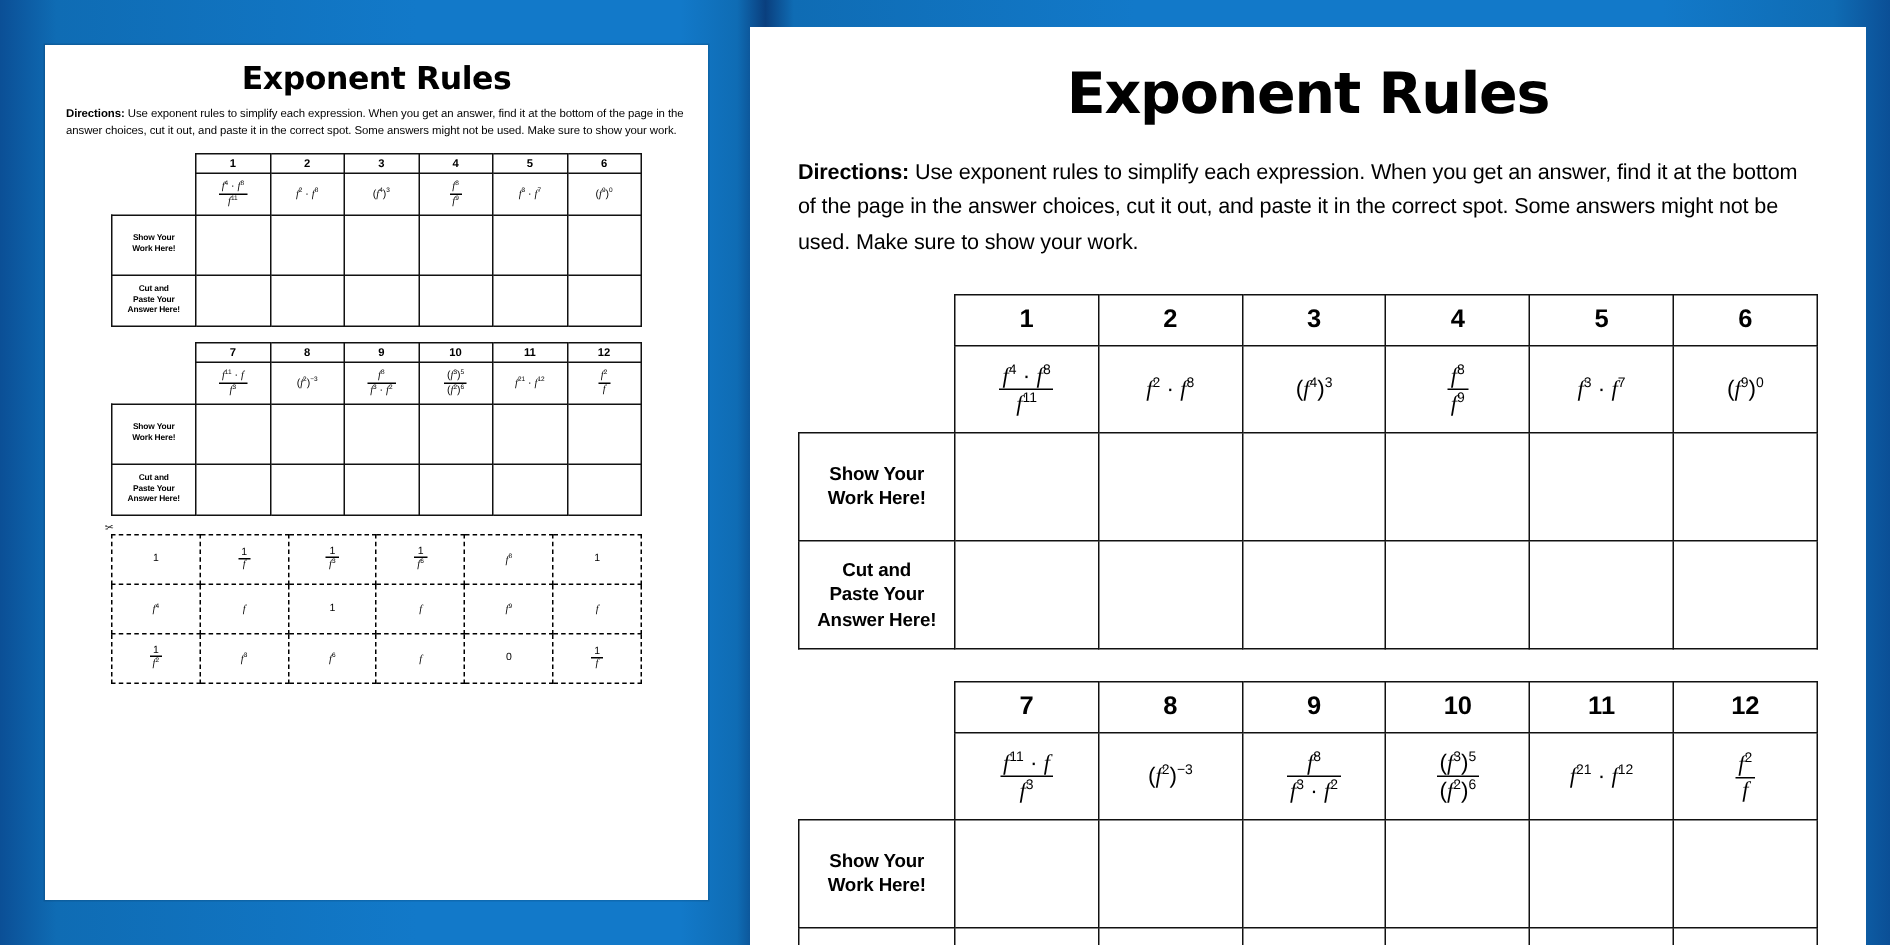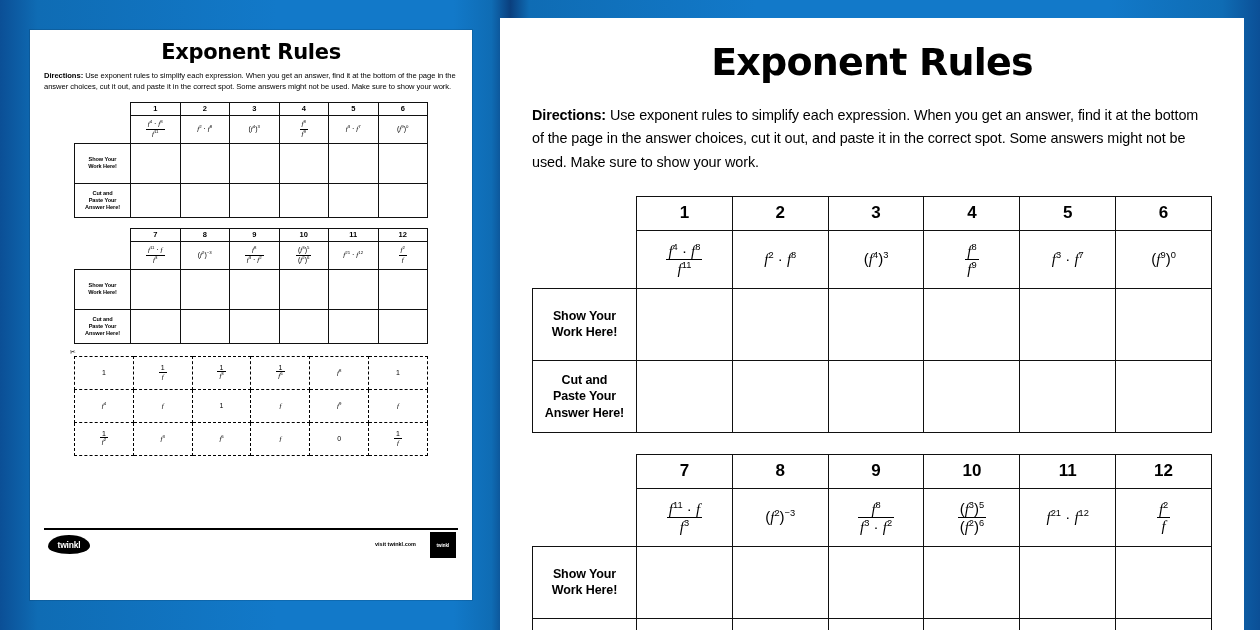--- a/index.html
+++ b/index.html
@@ -331,27 +331,20 @@
         <td><span class="mathitalic">f</span><sup>3</sup></td>
         <td><span class="mathitalic">f</span><sup>6</sup></td>
         <td><span class="mathitalic">f</span></td>
         <td>0</td>
         <td><span class="frac"><span class="num">1</span><span class="den"><span class="mathitalic">f</span></span></span></td>
       </tr>
     </tbody>
       </table>
   </div>
 
-  <div class="thumb-footer">
-    <div class="tw-logo">twinkl</div>
-    <div class="tw-visit">visit twinkl.com</div>
-    <div class="tw-badge">
-      <span>twinkl</span>
-    </div>
-  </div>
 </div>
 
 <div class="main-page">
 
   <div class="main-title">Exponent Rules</div>
 
   <div class="main-directions">
     <b>Directions:</b><span> Use exponent rules to simplify each expression. When you get an answer, find it at the bottom of the page in the answer choices, cut it out, and paste it in the correct spot. Some answers might not be used. Make sure to show your work.</span>
   </div>
 

